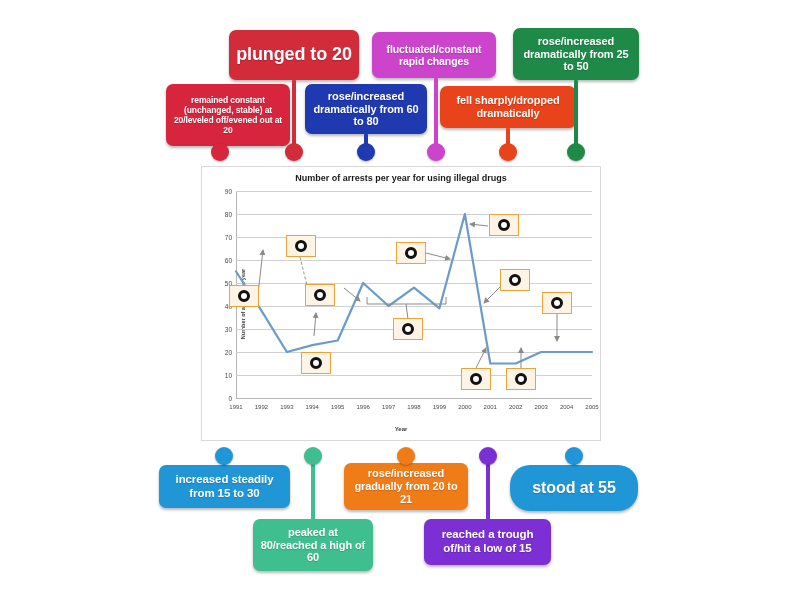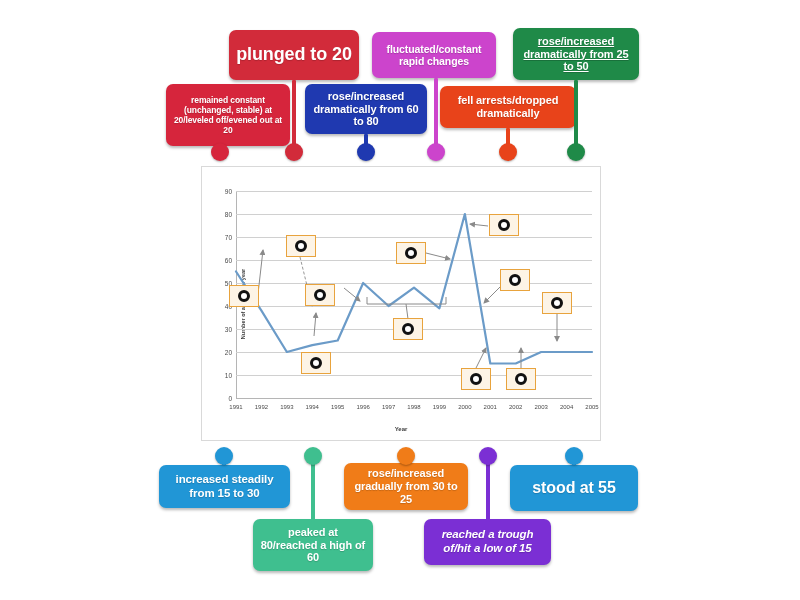--- a/index.html
+++ b/index.html
@@ -164,27 +164,27 @@
     background: #ffffff;
   }
 </style>
 </head>
 <body>
 
 <div class="chip" style="left:229px; top:30px; width:130px; height:50px; background:#d22b3a; font-size:18px;">plunged to 20</div>
 
 <div class="chip" style="left:372px; top:32px; width:124px; height:46px; background:#cc44cc; font-size:10.5px;">fluctuated/constant rapid changes</div>
 
-<div class="chip" style="left:513px; top:28px; width:126px; height:52px; background:#1f8a48; font-size:11px;text-decoration:underline;">rose/increased dramatically from 25 to 50</div>
+<div class="chip" style="left:513px; top:28px; width:126px; height:52px; background:#1f8a48; font-size:11px;">rose/increased dramatically from 25 to 50</div>
 
 <div class="chip" style="left:166px; top:84px; width:124px; height:62px; background:#d6253c; font-size:8.5px;">remained constant (unchanged, stable) at 20/leveled off/evened out at 20</div>
 
 <div class="chip" style="left:305px; top:84px; width:122px; height:50px; background:#1f39b0; font-size:11px;">rose/increased dramatically from 60 to 80</div>
 
-<div class="chip" style="left:440px; top:86px; width:136px; height:42px; background:#e8431a; font-size:11px;">fell arrests/dropped dramatically</div>
+<div class="chip" style="left:440px; top:86px; width:136px; height:42px; background:#e8431a; font-size:11px;">fell sharply/dropped dramatically</div>
 
 <div class="pin down" style="left:218px; top:134px; height:18px;">
   <div class="stick" style="background:#d6253c;"></div>
   <div class="head" style="background:#d6253c;"></div>
 </div>
 <div class="pin down" style="left:292px; top:80px; height:72px;">
   <div class="stick" style="background:#d22b3a;"></div>
   <div class="head" style="background:#d22b3a;"></div>
 </div>
 <div class="pin down" style="left:364px; top:134px; height:18px;">
@@ -198,20 +198,21 @@
 <div class="pin down" style="left:506px; top:128px; height:24px;">
   <div class="stick" style="background:#e8431a;"></div>
   <div class="head" style="background:#e8431a;"></div>
 </div>
 <div class="pin down" style="left:574px; top:80px; height:72px;">
   <div class="stick" style="background:#1f8a48;"></div>
   <div class="head" style="background:#1f8a48;"></div>
 </div>
 
 <div id="chart-frame">
+  <div id="chart-title">Number of arrests per year for using illegal drugs</div>
   <div id="ylabel">Number of arrests per year</div>
   <div id="xlabel">Year</div>
 
   <div id="plot">
     <div id="yaxis-line"></div>
     <div id="grid-layer">
         <div class="gridline axis0" style="top: 207px;"></div>
         <div class="ytick" style="top: 207px;">0</div>
         <div class="gridline" style="top: 184px;"></div>
         <div class="ytick" style="top: 184px;">10</div>
@@ -315,27 +316,27 @@
       <div class="ring"></div>
     </div>
     <div class="hotspot" style="left:306px; top:101px;">
       <div class="ring"></div>
     </div>
   </div>
 </div>
 
 <div class="chip" style="left:159px; top:465px; width:131px; height:43px; background:#2196d6; font-size:11.5px;">increased steadily from 15 to 30</div>
 
-<div class="chip" style="left:344px; top:463px; width:124px; height:47px; background:#f07c18; font-size:11px;">rose/increased gradually from 30 to 25</div>
-
-<div class="chip" style="left:510px; top:465px; width:128px; height:46px; background:#2196d6; font-size:16px;">stood at 55</div>
+<div class="chip" style="left:344px; top:463px; width:124px; height:47px; background:#f07c18; font-size:11px;">rose/increased gradually from 20 to 21</div>
+
+<div class="chip" style="left:510px; top:465px; width:128px; height:46px; background:#2196d6; font-size:16px;border-radius:20px;">stood at 55</div>
 
 <div class="chip" style="left:253px; top:519px; width:120px; height:52px; background:#3fbf8f; font-size:11px;">peaked at 80/reached a high of 60</div>
 
-<div class="chip" style="left:424px; top:519px; width:127px; height:46px; background:#7b2fd4; font-size:11.5px;font-style:italic;">reached a trough of/hit a low of 15</div>
+<div class="chip" style="left:424px; top:519px; width:127px; height:46px; background:#7b2fd4; font-size:11.5px;">reached a trough of/hit a low of 15</div>
 
 <div class="pin up" style="left:222px; top:456px; height:12px;">
   <div class="stick" style="background:#2196d6;"></div>
   <div class="head" style="background:#2196d6;"></div>
 </div>
 <div class="pin up" style="left:311px; top:456px; height:66px;">
   <div class="stick" style="background:#3fbf8f;"></div>
   <div class="head" style="background:#3fbf8f;"></div>
 </div>
 <div class="pin up" style="left:404px; top:456px; height:10px;">

